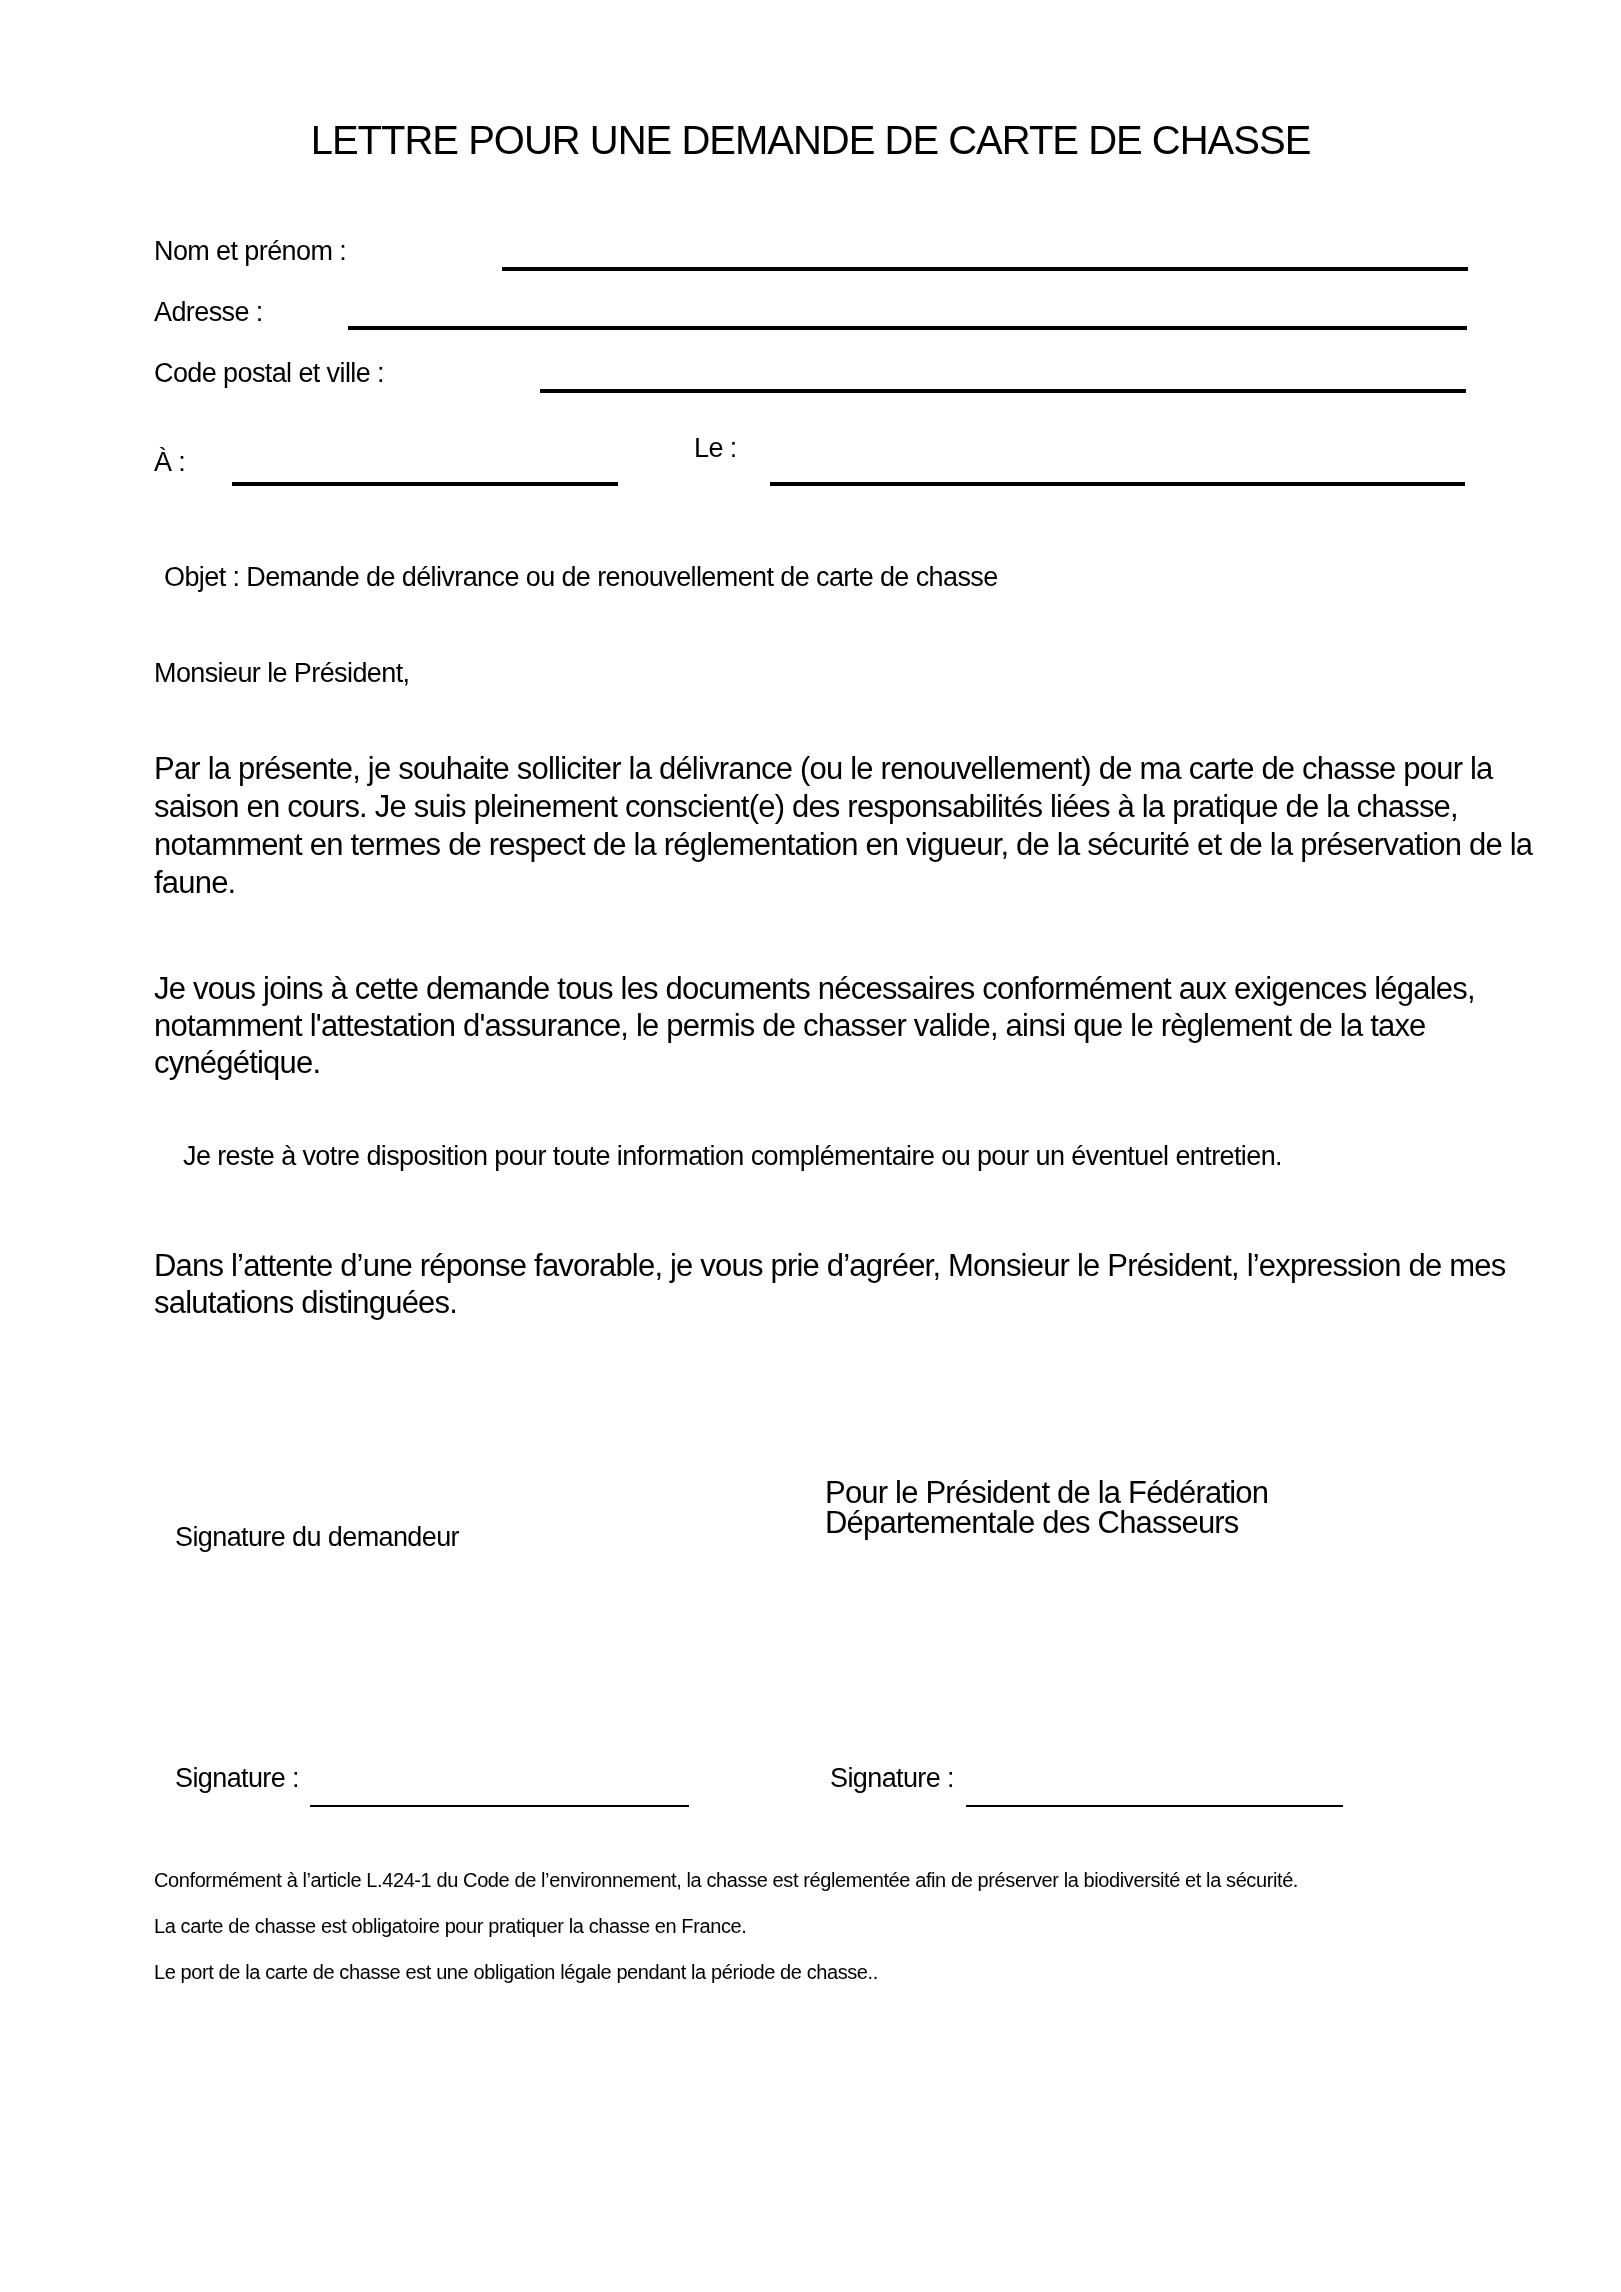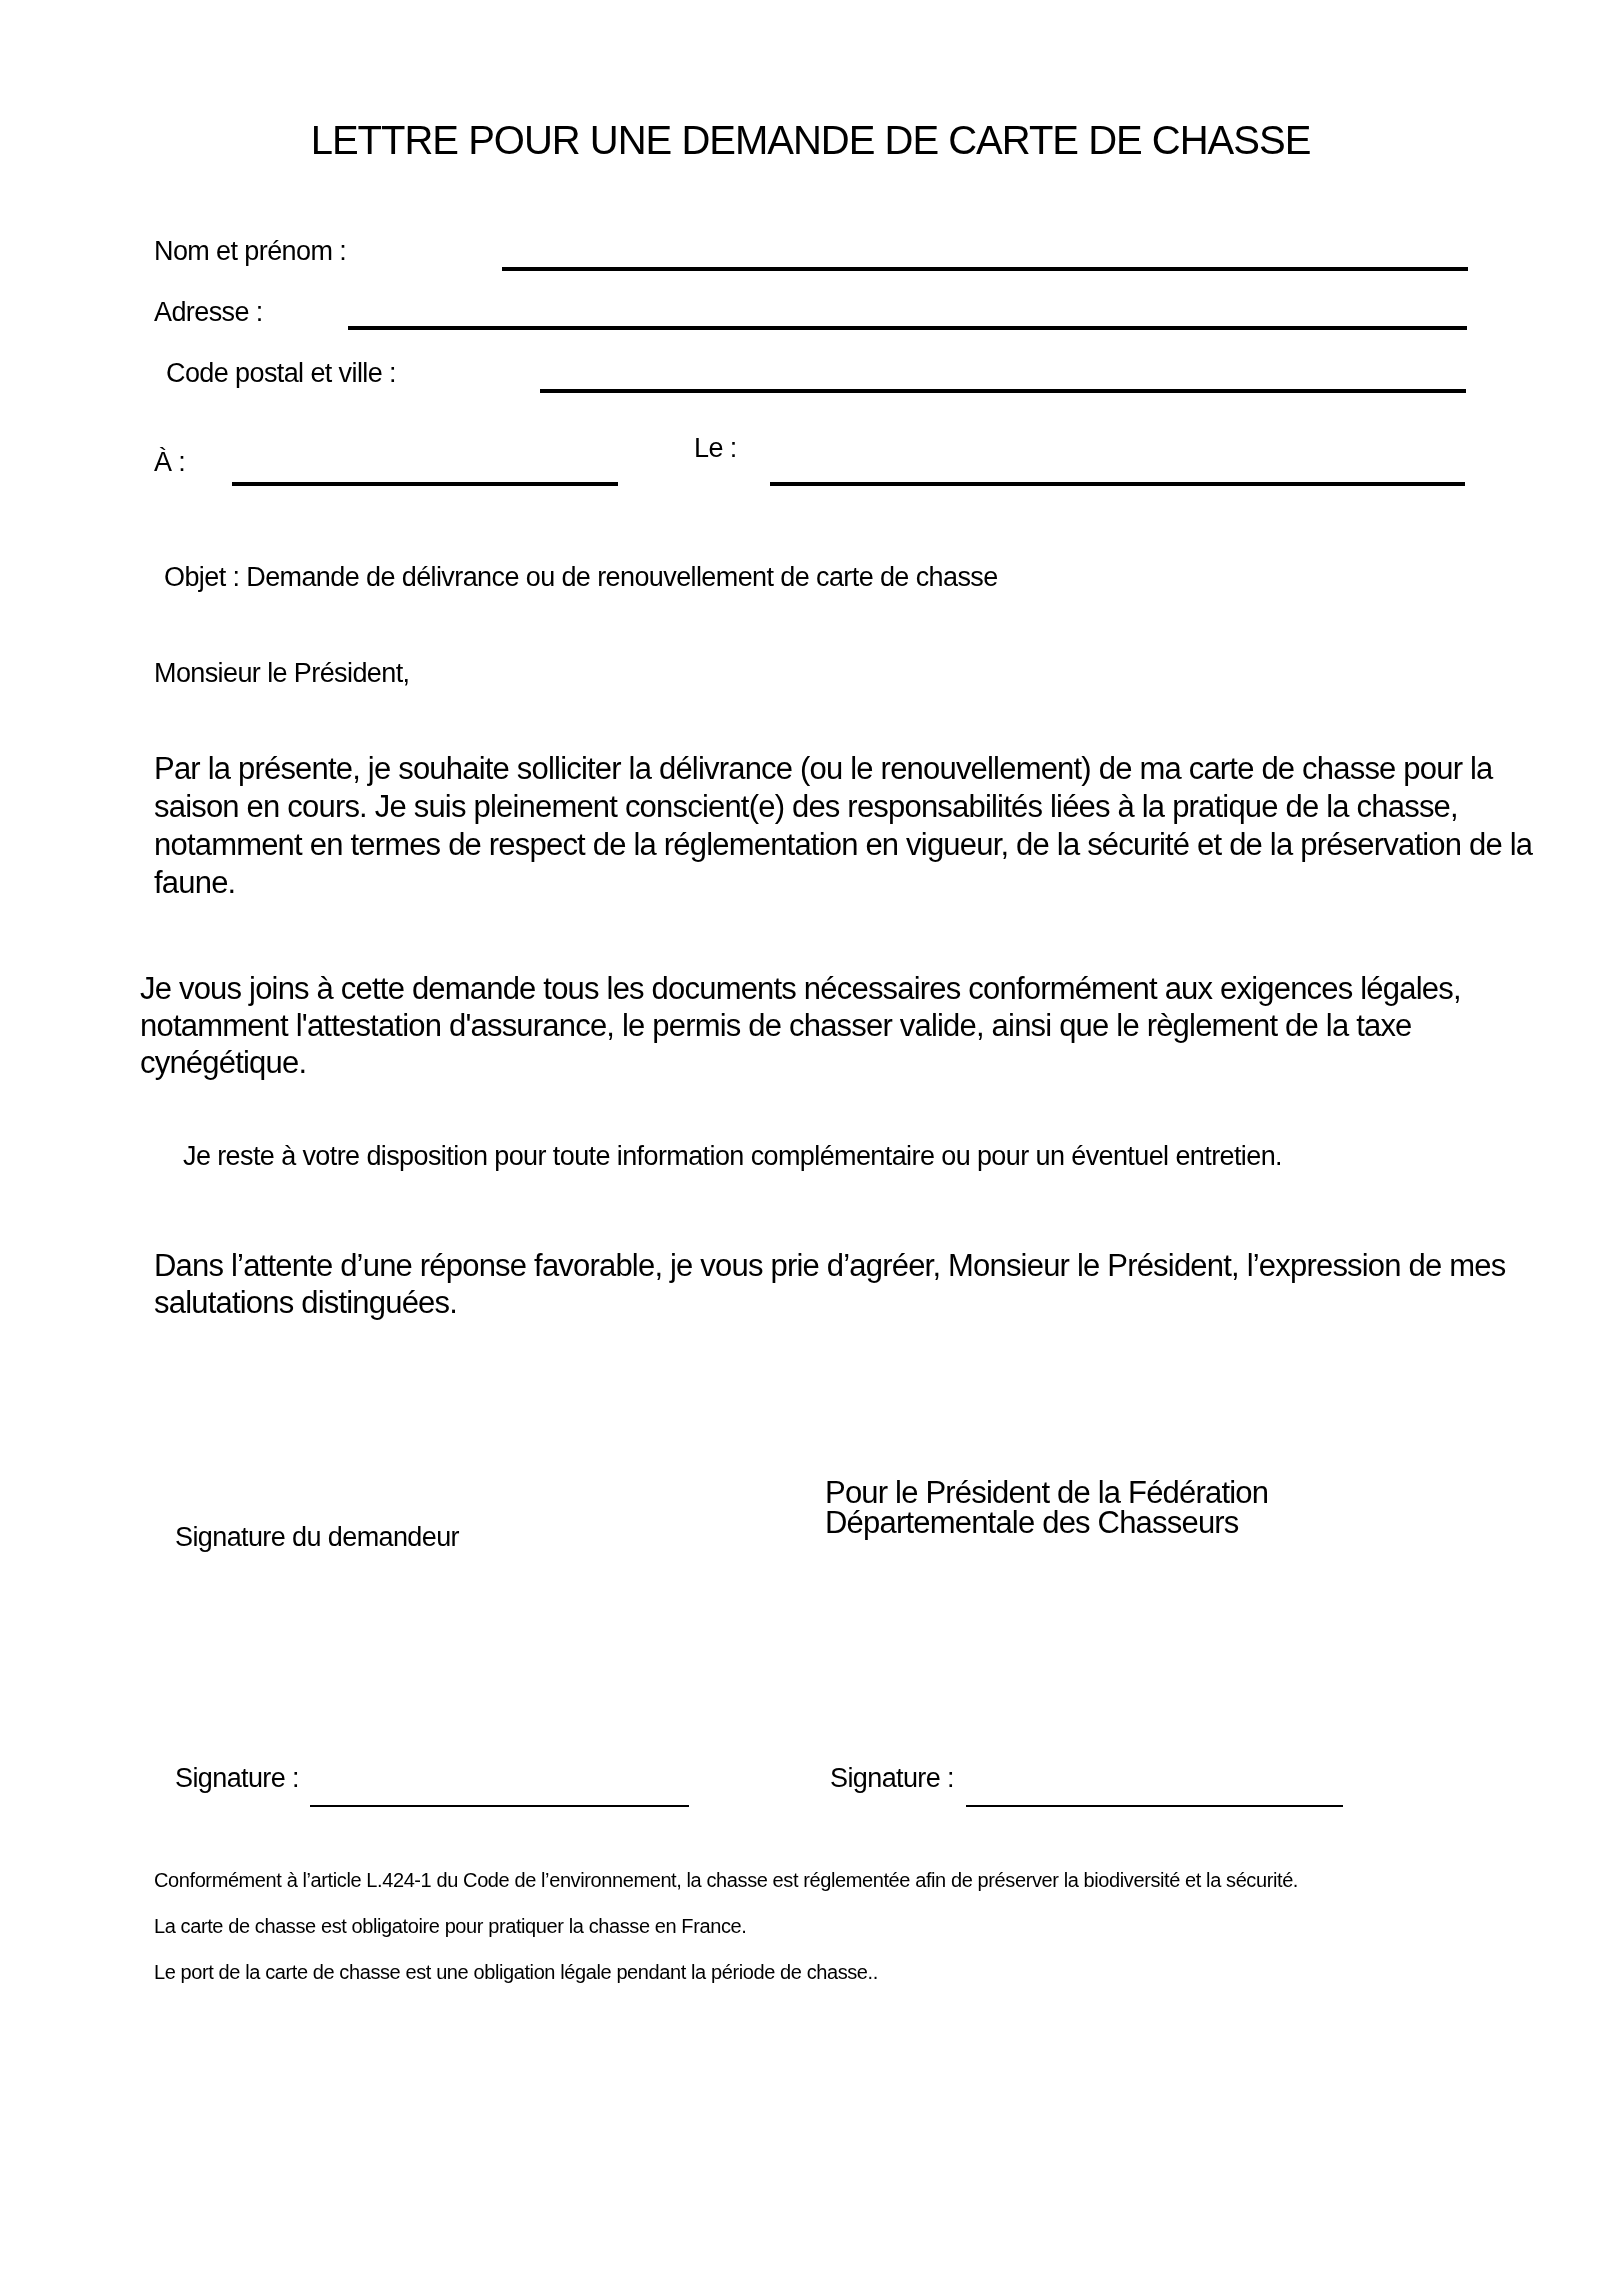--- a/index.html
+++ b/index.html
@@ -64,40 +64,40 @@
 <div class="page">
 
   <div class="title">LETTRE POUR UNE DEMANDE DE CARTE DE CHASSE</div>
 
   <div class="line" style="left:154px; top:238px;">Nom et prénom :</div>
   <div class="rule" style="left:502px; top:267px; width:966px;"></div>
 
   <div class="line" style="left:154px; top:299px;">Adresse :</div>
   <div class="rule" style="left:348px; top:326px; width:1119px;"></div>
 
-  <div class="line" style="left:154px; top:360px;margin-left:12px;">Code postal et ville :</div>
+  <div class="line" style="left:154px; top:360px;">Code postal et ville :</div>
   <div class="rule" style="left:540px; top:389px; width:926px;"></div>
 
   <div class="line" style="left:154px; top:449px;">À :</div>
   <div class="rule" style="left:232px; top:482px; width:386px;"></div>
   <div class="line" style="left:694px; top:435px;">Le :</div>
   <div class="rule" style="left:770px; top:482px; width:695px;"></div>
 
   <div class="line" style="left:164px; top:564px;">Objet : Demande de délivrance ou de renouvellement de carte de chasse</div>
 
   <div class="line" style="left:154px; top:660px;">Monsieur le Président,</div>
 
   <div class="para" style="left:154px; top:750px;">
     <div class="pline">Par la présente, je souhaite solliciter la délivrance (ou le renouvellement) de ma carte de chasse pour la</div>
     <div class="pline">saison en cours. Je suis pleinement conscient(e) des responsabilités liées à la pratique de la chasse,</div>
     <div class="pline">notamment en termes de respect de la réglementation en vigueur, de la sécurité et de la préservation de la</div>
     <div class="pline">faune.</div>
   </div>
 
-  <div class="para tight" style="left:140px; top:970px;">
+  <div class="para tight" style="left:154px; top:970px;">
     <div class="pline">Je vous joins à cette demande tous les documents nécessaires conformément aux exigences légales,</div>
     <div class="pline">notamment l'attestation d'assurance, le permis de chasser valide, ainsi que le règlement de la taxe</div>
     <div class="pline">cynégétique.</div>
   </div>
 
   <div class="line" style="left:154px; top:1143px;margin-left:29px;">Je reste à votre disposition pour toute information complémentaire ou pour un éventuel entretien.</div>
 
   <div class="para tight" style="left:154px; top:1247px;">
     <div class="pline">Dans l’attente d’une réponse favorable, je vous prie d’agréer, Monsieur le Président, l’expression de mes</div>
     <div class="pline">salutations distinguées.</div>

